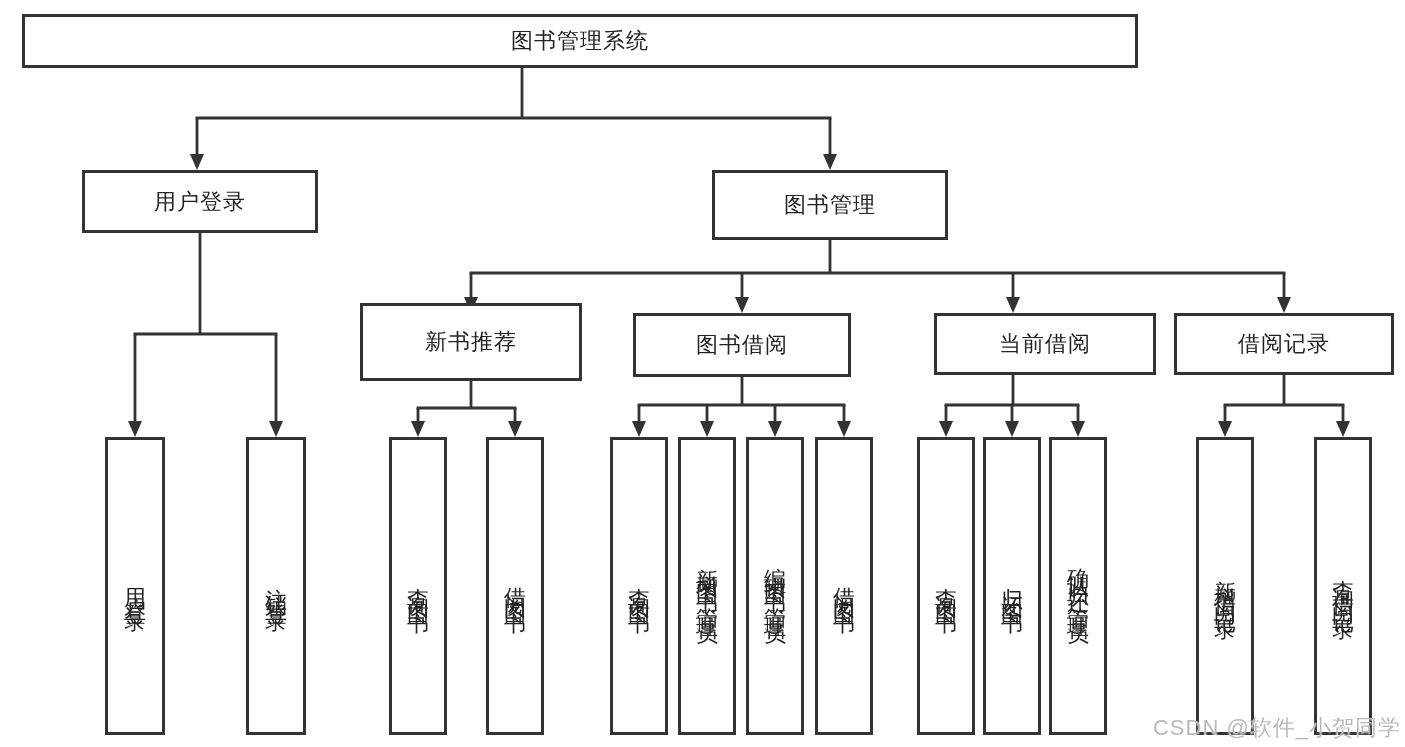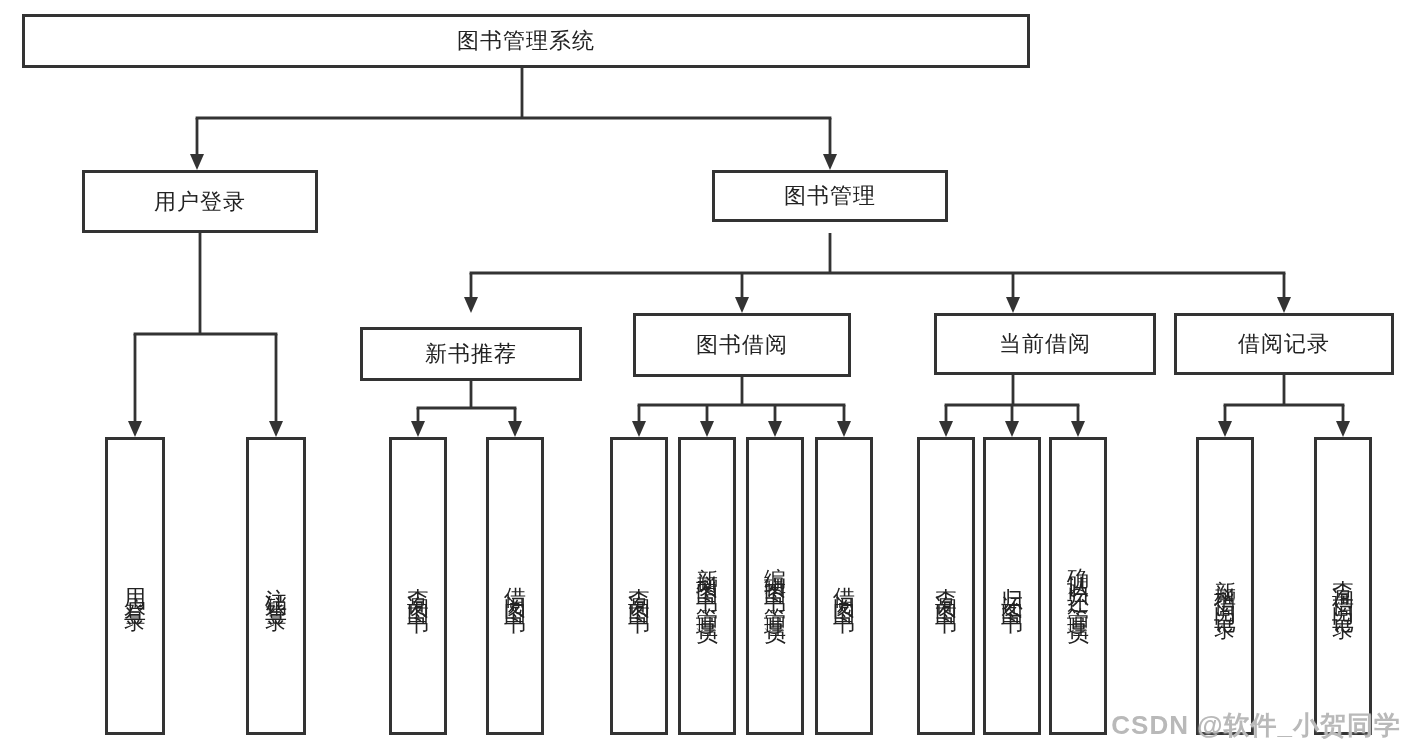--- a/index.html
+++ b/index.html
@@ -35,51 +35,50 @@
     top:437px;height:298px;
     font-size:22px;
   }
   .leaf span{
     writing-mode:vertical-rl;
     letter-spacing:8px;
     line-height:1;
     white-space:nowrap;
   }
   
-  #root{left:22px;top:14px;width:1008px;height:54px;}
+  #root{left:22px;top:14px;width:1116px;height:54px;}
   
   #l2-user{left:82px;top:170px;width:236px;height:63px;}
-  #l2-book{left:712px;top:170px;width:236px;height:52px;}
-  
-  #l3-new{left:360px;top:327px;width:222px;height:54px;}
+  #l2-book{left:712px;top:170px;width:236px;height:70px;}
+  
+  #l3-new{left:360px;top:303px;width:222px;height:78px;}
   #l3-borrow{left:633px;top:313px;width:218px;height:64px;}
   #l3-current{left:902px;top:313px;width:222px;height:62px;margin-left:32px;}
   #l3-record{left:1174px;top:313px;width:220px;height:62px;}
   
   #u1{left:105px;width:60px;}
   #u2{left:246px;width:60px;}
   #n1{left:389px;width:58px;}
   #n2{left:486px;width:58px;}
   #b1{left:610px;width:58px;}
   #b2{left:678px;width:58px;}
   #b3{left:746px;width:58px;}
   #b4{left:815px;width:58px;}
   #c1{left:917px;width:58px;}
   #c2{left:983px;width:58px;}
   #c3{left:1049px;width:58px;}
   #r1{left:1196px;width:58px;}
   #r2{left:1314px;width:58px;}
   #watermark{
     position:absolute;
     right:4px;bottom:4px;
-    font-size:26px;
+    font-size:22px;
     color:#b9b9b9;
     text-shadow:0 1px 2px rgba(255,255,255,0.9);
     letter-spacing:1px;
-    font-weight:bold;
   }
 </style>
 </head>
 <body>
 
 <div id="canvas">
 
   <svg id="connectors" viewBox="0 0 1405 747" xmlns="http://www.w3.org/2000/svg">
     <g stroke="#333333" stroke-width="2.8" fill="none">
 

